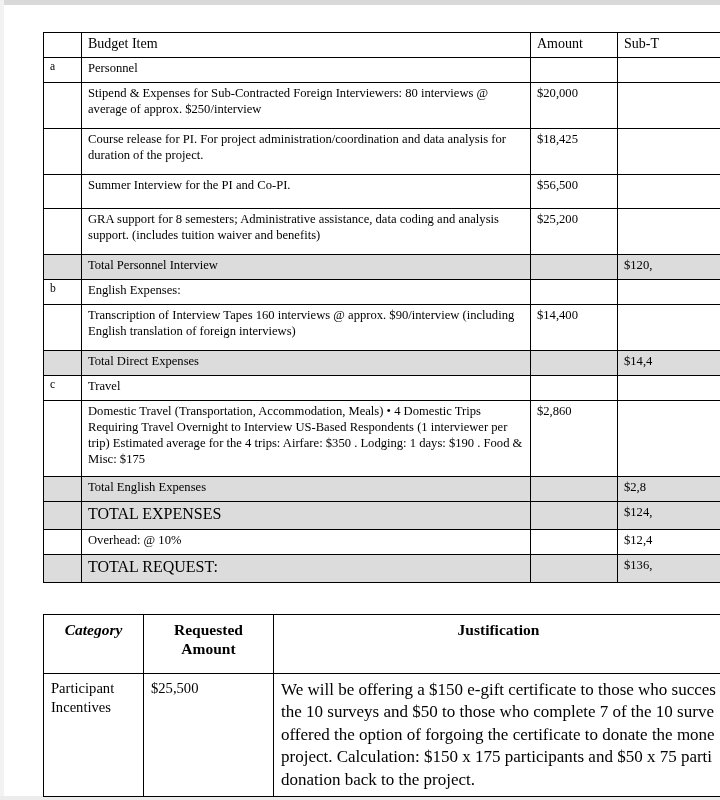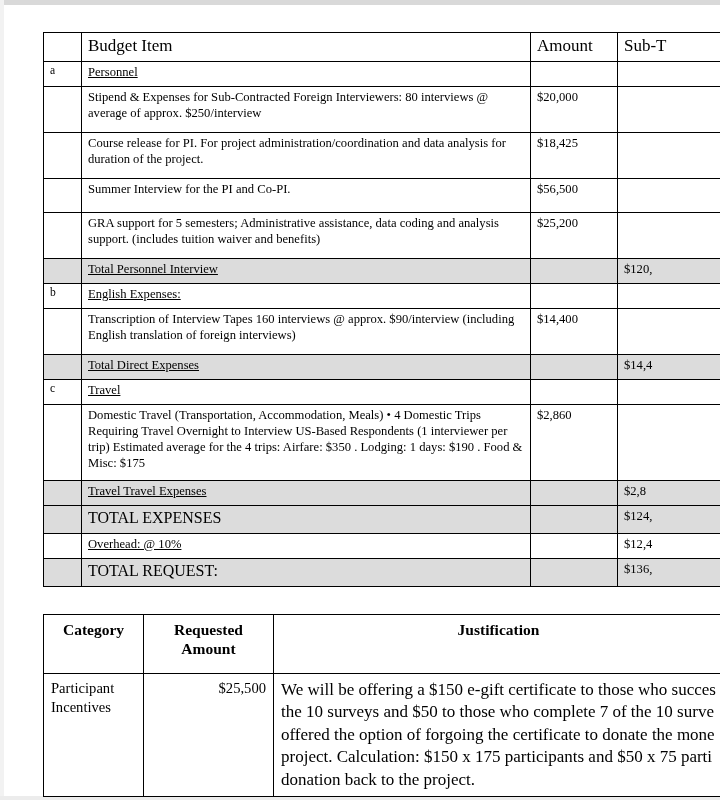--- a/index.html
+++ b/index.html
@@ -72,31 +72,31 @@
 
   .cell-letter {
     font-weight: bold;
     text-align: center;
     padding-left: 0;
     padding-right: 0;
     font-size: 11.6px;
   }
   .hdr {
     font-weight: bold;
-    font-size: 17px;
+    font-size: 14px;
     text-align: center;
     padding-top: 3px;
     padding-bottom: 4px;
     margin-left: 8px;
   }
   .hdr-item {
     text-align: left;
     padding-left: 10px;
   }
-  .bold     { font-weight: bold; text-decoration: underline; }
+  .bold     { font-weight: bold; }
   .shaded   { background: #dcdcdc !important; }
   .amount   { text-align: left; padding-left: 8px; white-space: nowrap; }
   .subtotal { text-align: right; font-weight: bold; white-space: nowrap; padding-right: 6px; }
   .caps     { font-weight: bold; font-size: 16px; }
   .pad-left { padding-left: 10px; }
 
   
   #justification-table-wrap {
     position: absolute;
     left: 43px;
@@ -122,21 +122,21 @@
   .just-hdr {
     font-weight: bold;
     text-align: center;
     font-size: 15.5px;
     line-height: 1.25;
   }
   .just-cat {
     font-size: 14.6px;
   }
   .just-amt {
-    text-align: right;
+    text-align: left;
     font-size: 14.6px;
   }
   .just-body {
     font-size: 17px;
     line-height: 1.32;
     white-space: nowrap;
   }
   .just-body span { display: block; }
 </style>
 </head>
@@ -184,21 +184,21 @@
             <td class="subtotal"></td>
           </tr>
           <tr style="height: 34px;">
             <td class="cell-letter"></td>
             <td class="">Summer Interview for the PI and Co-PI.</td>
             <td class="amount">$56,500</td>
             <td class="subtotal"></td>
           </tr>
           <tr style="height: 46px;">
             <td class="cell-letter"></td>
-            <td class="">GRA support for 5 semesters; Administrative assistance, data coding and analysis support. (includes tuition waiver and benefits)</td>
+            <td class="">GRA support for 8 semesters; Administrative assistance, data coding and analysis support. (includes tuition waiver and benefits)</td>
             <td class="amount">$25,200</td>
             <td class="subtotal"></td>
           </tr>
           <tr style="height: 25px;">
             <td class="cell-letter shaded"></td>
             <td class="bold pad-left shaded">Total Personnel Interview</td>
             <td class="amount shaded"></td>
             <td class="subtotal shaded">$120,</td>
           </tr>
           <tr style="height: 25px;">
@@ -226,21 +226,21 @@
             <td class="subtotal"></td>
           </tr>
           <tr style="height: 76px;">
             <td class="cell-letter"></td>
             <td class="">Domestic Travel (Transportation, Accommodation, Meals) • 4 Domestic Trips Requiring Travel Overnight to Interview US-Based Respondents (1 interviewer per trip) Estimated average for the 4 trips: Airfare: $350 . Lodging: 1 days: $190 . Food &amp; Misc: $175</td>
             <td class="amount">$2,860</td>
             <td class="subtotal"></td>
           </tr>
           <tr style="height: 25px;">
             <td class="cell-letter shaded"></td>
-            <td class="bold pad-left shaded">Travel Travel Expenses</td>
+            <td class="bold pad-left shaded">Total English Expenses</td>
             <td class="amount shaded"></td>
             <td class="subtotal shaded">$2,8</td>
           </tr>
           <tr style="height: 28px;">
             <td class="cell-letter shaded"></td>
             <td class="caps pad-left shaded">TOTAL EXPENSES</td>
             <td class="amount shaded"></td>
             <td class="subtotal shaded">$124,</td>
           </tr>
           <tr style="height: 25px;">
@@ -261,21 +261,21 @@
 
   <div id="justification-table-wrap">
     <table class="just">
       <colgroup>
         <col class="jcol-cat">
         <col class="jcol-amt">
         <col class="jcol-just">
       </colgroup>
       <tbody>
         <tr>
-          <td class="just-hdr" style="height:48px;">Category</td>
+          <td class="just-hdr" style="height:48px;font-style:italic;">Category</td>
           <td class="just-hdr">
             <div>Requested</div>
             <div>Amount</div>
           </td>
           <td class="just-hdr">Justification</td>
         </tr>
       </tbody>
       <tbody id="just-body">
           <tr style="height: 98px; margin-left: 16px;">
             <td class="just-cat">

